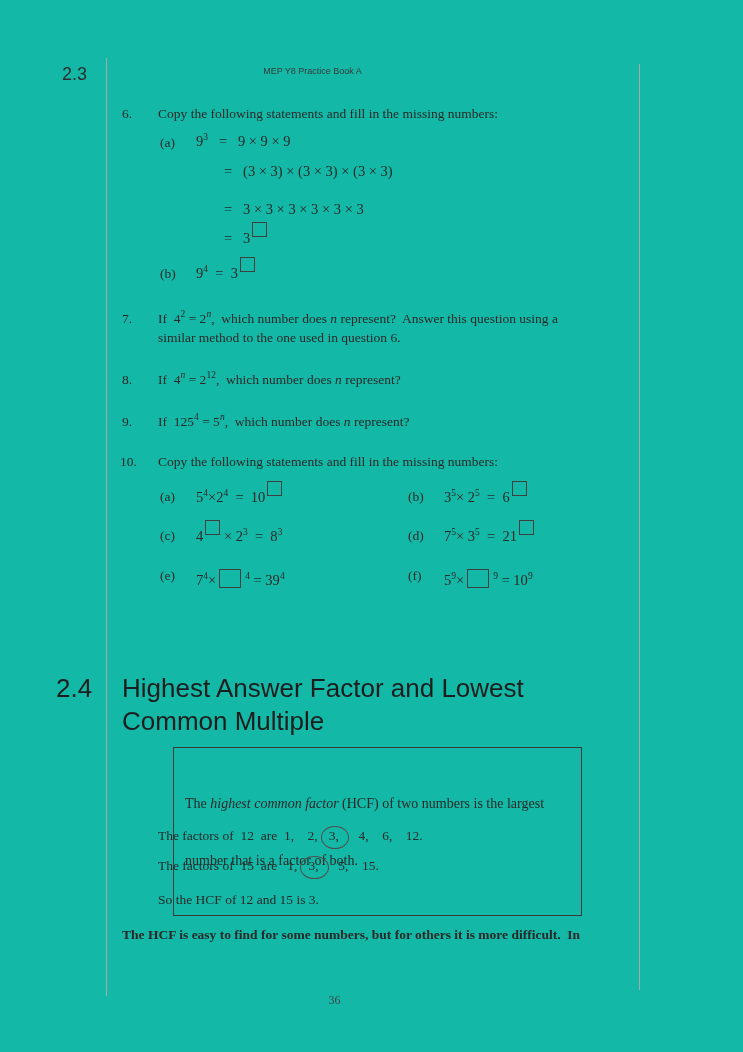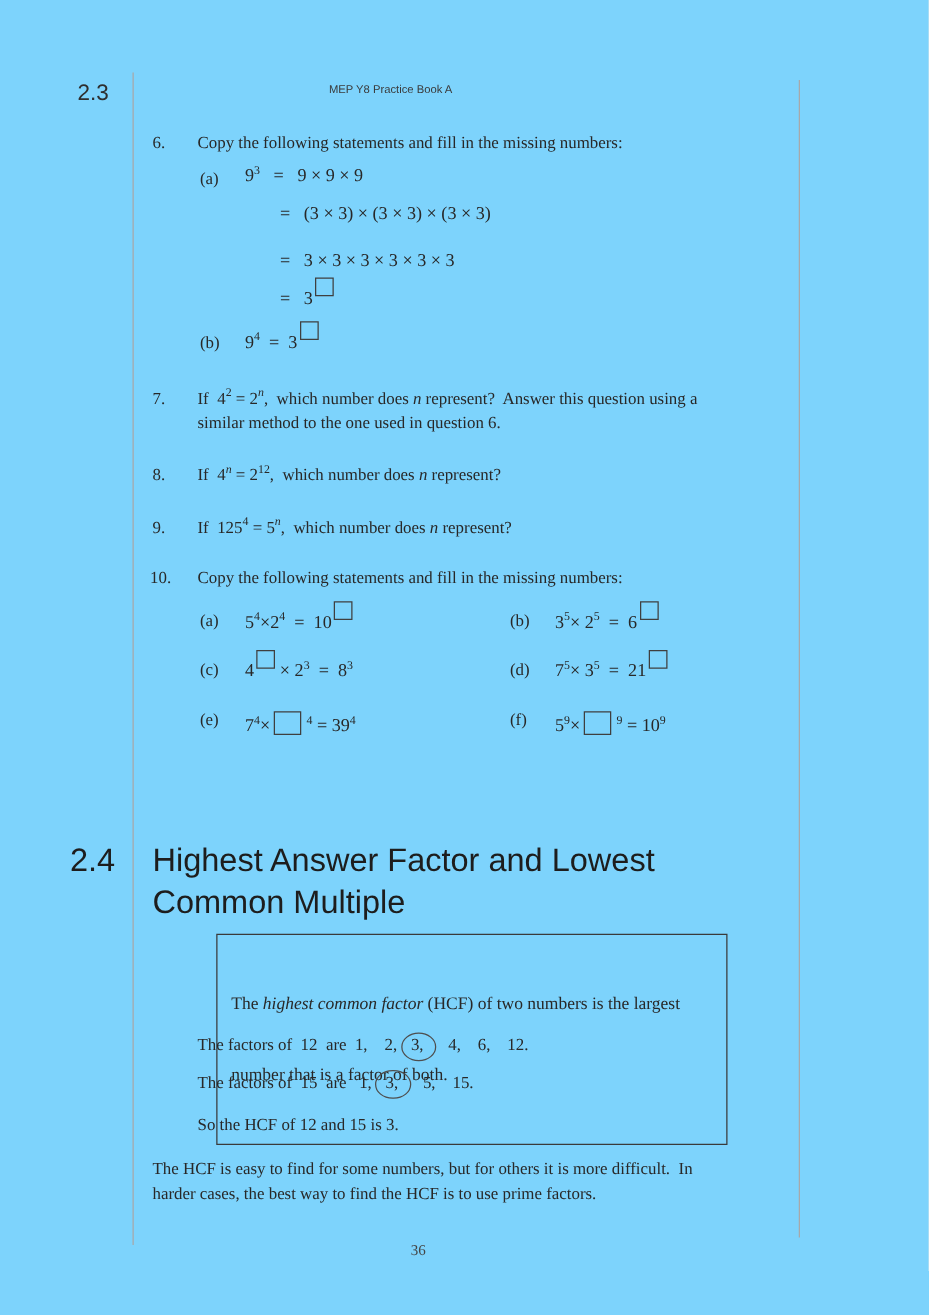--- a/index.html
+++ b/index.html
@@ -1,17 +1,17 @@
 <!DOCTYPE html>
 <html><head>
 <meta charset="utf-8">
 <style>
   html,body { margin:0; padding:0; background:#e9e9e9; }
   .page {
-    position:relative; width:743px; height:1052px; background:#7dd3fc;
+    position:relative; width:743px; height:1052px; background:#14b8a6;
     font-family:"Liberation Serif","DejaVu Serif",serif; color:#282828;
     overflow:hidden; margin:0 auto;
   }
   .row { position:absolute; white-space:pre; line-height:1.25; }
   .sans { font-family:"Liberation Sans","DejaVu Sans",sans-serif; }
   .t  { font-size:13.5px; }          
   .m  { font-size:14.5px; }          
   .e  { font-size:9.5px; position:relative; top:-6px; }   
   .it { font-style:italic; }
   .rule { position:absolute; width:1px; background:#a8a8a8; }
@@ -100,18 +100,17 @@
   <div class="defbox">
     <div><span>The </span><span class="it">highest common factor</span><span> (HCF) of two numbers is the largest</span></div>
     <div>number that is a factor of both.</div>
   </div>
 
   <div class="row t" style="left:158px; top:826px;"><span>The factors of  12  are  1,    2,</span><span class="circ">3,</span><span>  4,    6,    12.</span></div>
   <div class="row t" style="left:158px; top:856px;"><span>The factors of  15  are   1,</span><span class="circ">3,</span><span>  5,    15.</span></div>
 
   <div class="row t" style="left:158px; top:892px;">So the HCF of 12 and 15 is 3.</div>
 
-  <div class="row t" style="left:122px; top:927px;">The HCF is easy to find for some numbers, but for others it is more difficult.  In</div>
-  <div class="row t" style="left:122px; top:947px;">harder cases, the best way to find the HCF is to use prime factors.</div>
+  <div class="row t" style="left:122px; top:927px;font-weight:bold;">The HCF is easy to find for some numbers, but for others it is more difficult.  In</div>
 
   <div class="row footer">36</div>
 
 </div>
 
 </body></html>

